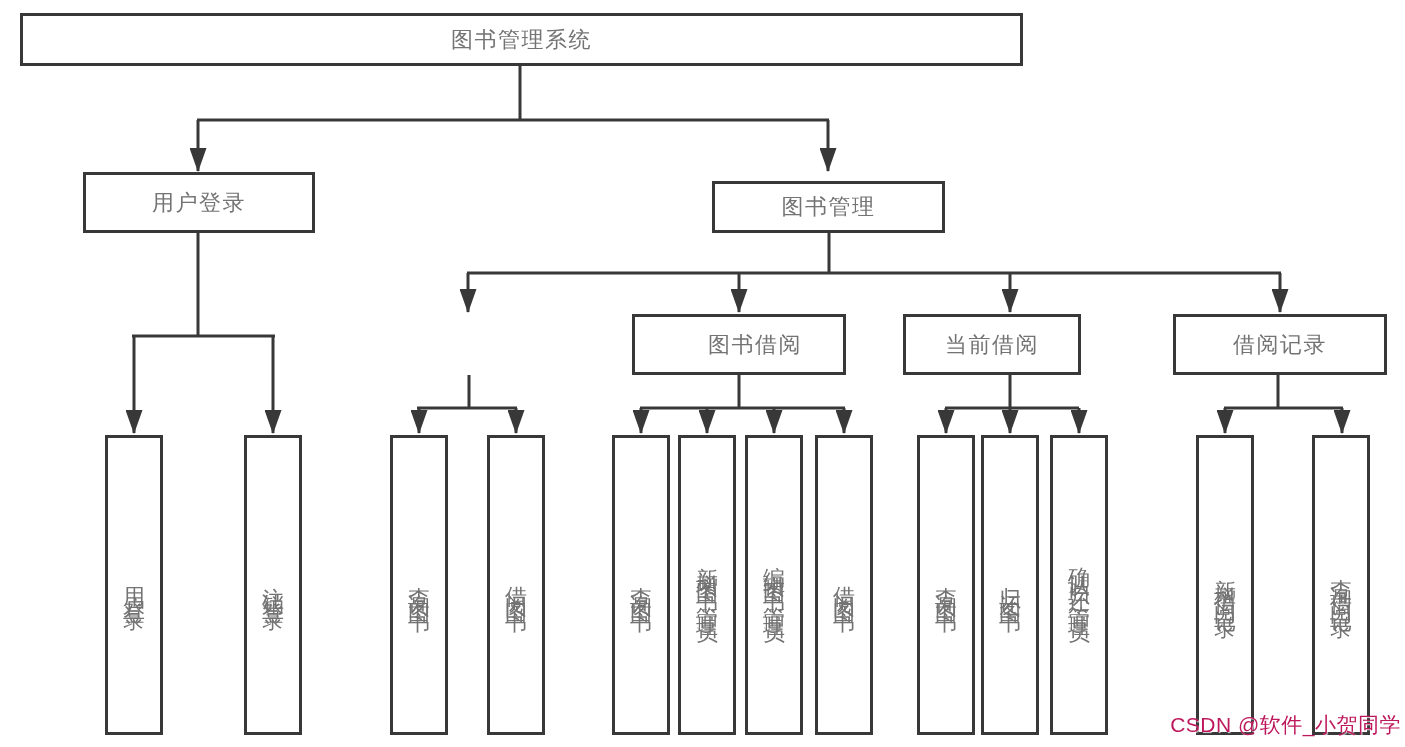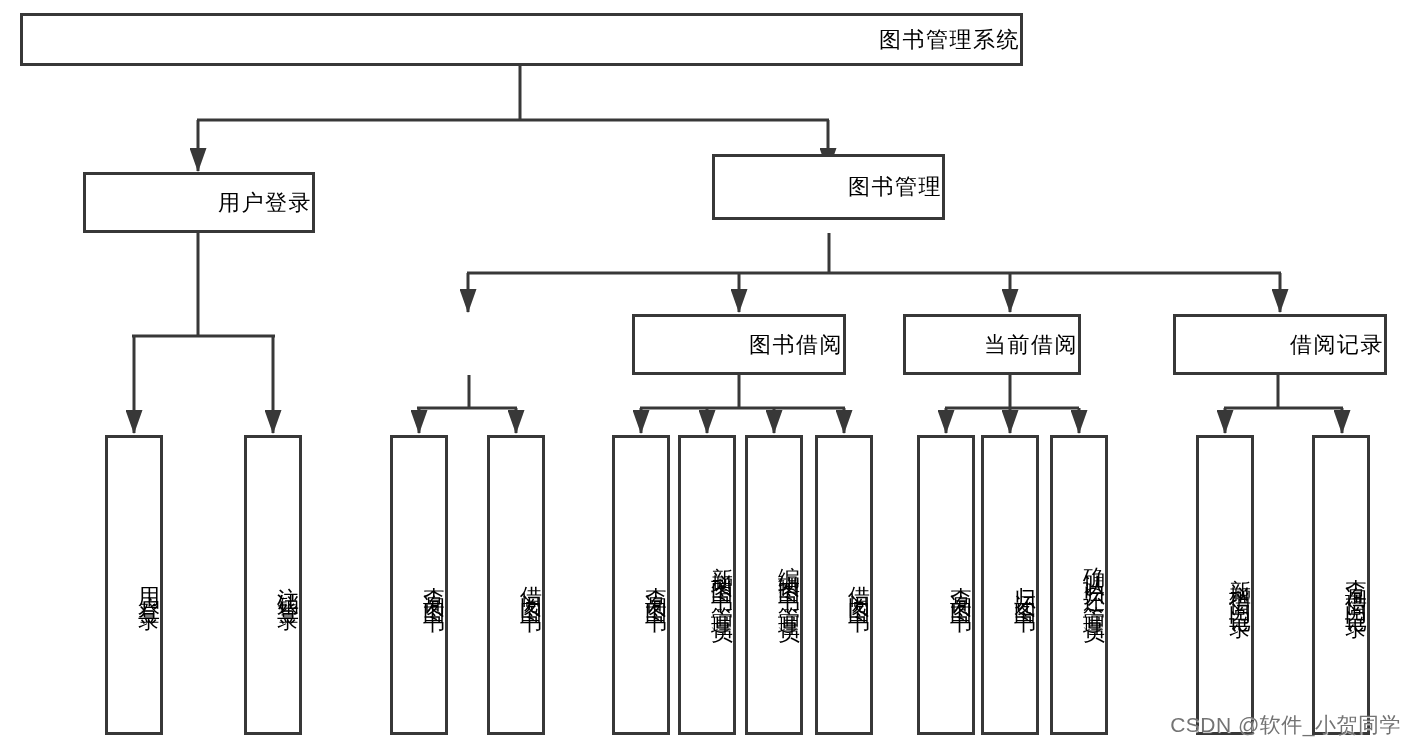--- a/index.html
+++ b/index.html
@@ -20,41 +20,41 @@
     width: 1405px; height: 747px;
     z-index: 1;
   }
   .box {
     position: absolute;
     background: #ffffff;
     border: 3px solid #383838;
     box-sizing: border-box;
     display: flex;
     align-items: center;
-    justify-content: flex-end;
+    justify-content: center;
     z-index: 2;
-    color: #000000;
+    color: #737373;
   }
   .hlabel {
     font-size: 22px;
     letter-spacing: 1.5px;
     white-space: nowrap;
   }
   .vlabel {
     writing-mode: vertical-rl;
     text-orientation: mixed;
     font-size: 22px;
     line-height: 1;
     letter-spacing: 8px;
     white-space: nowrap;
   }
   
   .n-root   { left: 20px;   top: 13px;  width: 1003px; height: 53px; }
   .n-login  { left: 83px;   top: 172px; width: 232px;  height: 61px; }
-  .n-mgmt   { left: 712px;  top: 154px; width: 233px;  height: 66px; }
+  .n-mgmt   { left: 712px;  top: 181px; width: 233px;  height: 52px; }
   .n-newb   { left: 363px;  top: 314px; width: 211px;  height: 61px; }
   .n-borrow { left: 632px;  top: 314px; width: 214px;  height: 61px; padding-left: 32px; }
   .n-cur    { left: 903px;  top: 314px; width: 178px;  height: 61px; }
   .n-rec    { left: 1173px; top: 314px; width: 214px;  height: 61px; }
   .leaf { top: 435px; width: 58px; height: 300px; }
   .l1  { left: 105px; }
   .l2  { left: 244px; }
   .l3  { left: 390px; }
   .l4  { left: 487px; }
   .l5  { left: 612px; }
@@ -65,21 +65,21 @@
   .l10 { left: 981px; }
   .l11 { left: 1050px; }
   .l12 { left: 1196px; }
   .l13 { left: 1312px; }
   #watermark {
     position: absolute;
     right: 4px;
     top: 711px;
     z-index: 5;
     font-size: 21px;
-    color: #737373;
+    color: #be185d;
     letter-spacing: 0.5px;
     text-shadow: 1px 1px 1px rgba(255,255,255,0.85);
     white-space: nowrap;
   }
 </style>
 </head>
 <body>
 
 <div id="stage">
 

